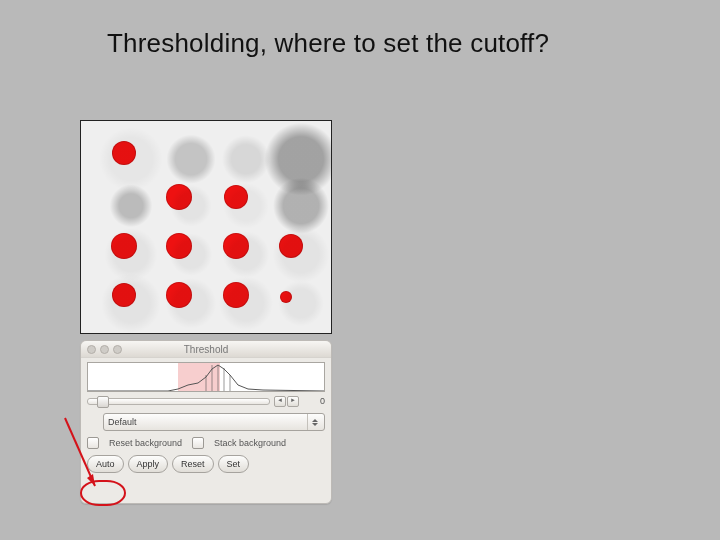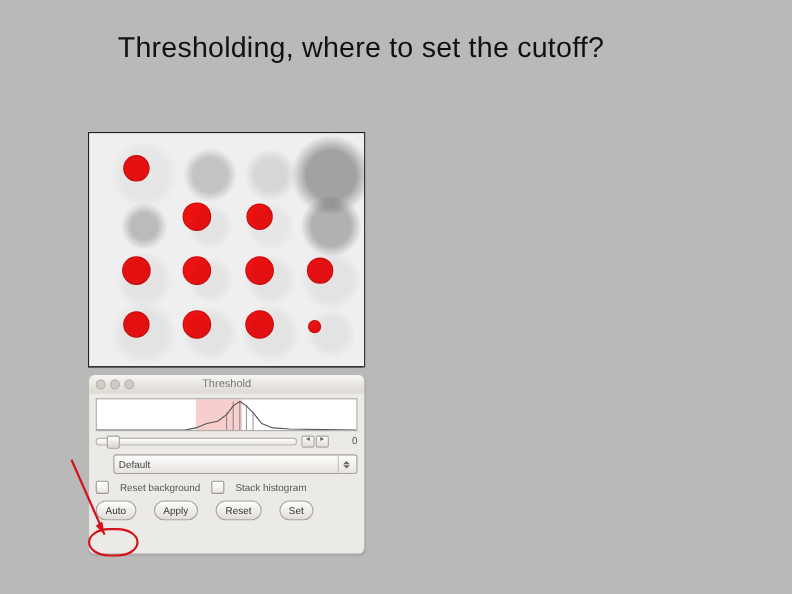--- a/index.html
+++ b/index.html
@@ -173,21 +173,21 @@
     align-items: center;
   }
   .cb {
     width: 10px; height: 10px;
     border: 1px solid #9c9994;
     border-radius: 2px;
     background: linear-gradient(#fff,#e9e6e1);
   }
   .cb-label { font-size: 9px; color: #555; }
   .button-row {
-    display: flex; gap: 16px;
+    display: flex; gap: 4px;
     margin: 6px 6px 0 6px;
   }
   .aqua-btn {
     height: 16px;
     padding: 0 8px;
     border: 1px solid #a6a39e;
     border-radius: 9px;
     background: linear-gradient(#fdfdfc,#e1ded8);
     font-size: 9px;
     color: #333;
@@ -266,21 +266,21 @@
     <div class="dropdown">
       <span class="label">Default</span>
       <span class="chev"></span>
     </div>
   </div>
 
   <div class="check-row">
     <div class="cb"></div>
     <span class="cb-label">Reset background</span>
     <div class="cb"></div>
-    <span class="cb-label">Stack histogram</span>
+    <span class="cb-label">Stack background</span>
   </div>
 
   <div class="button-row">
     <div class="aqua-btn">Auto</div>
     <div class="aqua-btn">Apply</div>
     <div class="aqua-btn">Reset</div>
     <div class="aqua-btn">Set</div>
   </div>
 </div>
 

